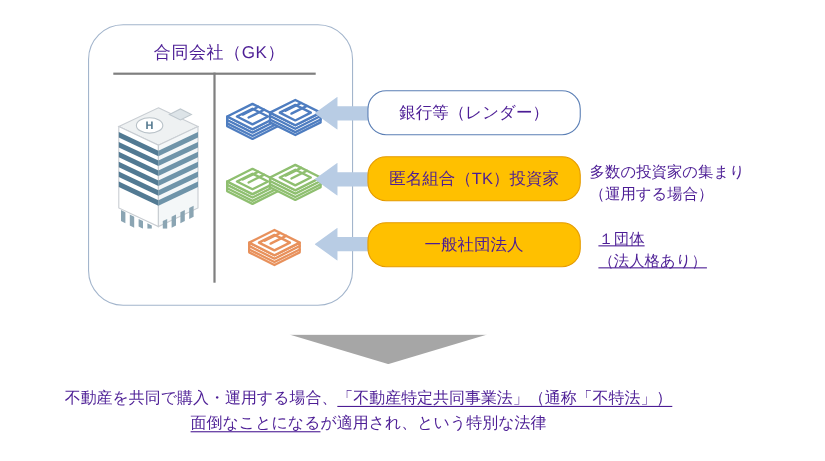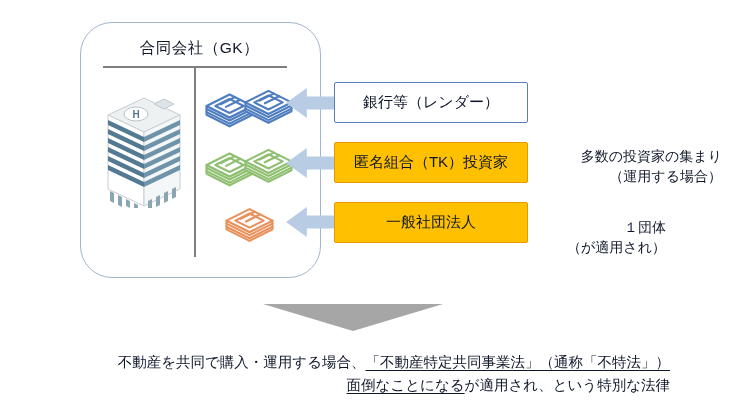--- a/index.html
+++ b/index.html
@@ -1,18 +1,18 @@
 <!DOCTYPE html>
 <html style="--container_border: #A3B5CC; --line_gray: #7F7F7F; --arrow_blue: #B8CCE4; --box_blue_border: #5B7FB5; --gold: #FFC000; --gold_border: #E59B00; --money_blue: #4E7DC0; --money_green: #8FBF70; --money_orange: #E8915C; --triangle_gray: #A6A6A6; --building_dark: #527A93; --building_light: #6F94A9;"><head>
 <meta charset="utf-8">
 <style>
   html,body{margin:0;padding:0;background:#fff;}
   .stage{
     position:relative;width:750px;height:419px;background:#fff;overflow:hidden;
-    font-family:"Liberation Sans","DejaVu Sans",sans-serif;color:#0f172a;
+    font-family:"Liberation Sans","DejaVu Sans",sans-serif;color:#4c1d95;
   }
   
   .gk-box{
     position:absolute;left:80px;top:22px;width:239px;height:254px;
     border:1.6px solid var(--container_border,#A3B5CC);border-radius:32px;background:#fff;
   }
   .gk-title{
     position:absolute;left:80px;top:38px;width:239px;text-align:center;
     font-size:15.5px;letter-spacing:.5px;
   }
@@ -26,37 +26,37 @@
   .money.green{left:203px;top:147px;color:var(--money_green,#8FBF70);}
   .money.orange{left:223px;top:205px;color:var(--money_orange,#E8915C);}
   
   .arrow{
     position:absolute;left:286px;width:52px;height:34px;background:var(--arrow_blue,#B8CCE4);
     clip-path:polygon(0 50%,40% 6%,40% 31%,100% 31%,100% 69%,40% 69%,40% 94%);
   }
   .arrow.r1{top:86px;}.arrow.r2{top:146px;}.arrow.r3{top:205px;}
   
   .ebox{
-    position:absolute;left:334px;width:194px;height:41px;border-radius:2px;
+    position:absolute;left:334px;width:194px;height:41px;border-radius:17px;
     display:flex;align-items:center;justify-content:center;font-size:15px;box-sizing:border-box;
   }
   .ebox.white{background:#fff;border:1.6px solid var(--box_blue_border,#5B7FB5);top:82px;}
   .ebox.gold{background:var(--gold,#FFC000);border:1.6px solid var(--gold_border,#E59B00);}
   .ebox.g1{top:142px;}.ebox.g2{top:202px;}
   
-  .note{position:absolute;text-align:right;font-size:14px;line-height:19.5px;}
+  .note{position:absolute;text-align:left;font-size:14px;line-height:19.5px;}
   .note.n1{left:536px;top:147px;width:186px;}
-  .note.n2{left:544px;top:218px;width:122px;}
+  .note.n2{left:544px;top:208px;width:122px;text-decoration:underline;}
   
   .tri{
     position:absolute;left:263px;top:304px;width:180px;height:27px;
     background:var(--triangle_gray,#A6A6A6);clip-path:polygon(0 0,100% 0,50% 100%);
   }
   
-  .conclusion{position:absolute;left:0;top:351px;width:670px;text-align:right;font-size:14.5px;line-height:23px;}
+  .conclusion{position:absolute;left:0;top:351px;width:670px;text-align:center;font-size:14.5px;line-height:23px;}
   .ul{text-decoration:underline;text-underline-offset:3px;text-decoration-thickness:1px;}
 </style>
 </head>
 <body>
 
 <svg width="0" height="0" style="position:absolute" aria-hidden="true">
   <defs>
     <g id="stack" fill="#fff" stroke="currentColor" stroke-width="2.4" stroke-linejoin="round" stroke-linecap="round">
       <path d="M4 14 L30 27 L56 14 L56 24 L30 37 L4 24 Z"></path>
       <path fill="none" d="M4 17.5 L30 30.5 L56 17.5"></path>
@@ -135,21 +135,21 @@
   <div class="ebox gold g1">
     <span>匿名組合（TK）投資家</span>
   </div>
 
   <div class="note n1">
     <div>多数の投資家の集まり</div>
     <div>（運用する場合）</div>
   </div>
   <div class="note n2">
     <div>１団体</div>
-    <div>（が適用され）</div>
+    <div>（法人格あり）</div>
   </div>
 
   <div class="tri"></div>
 
   <div class="conclusion">
     <div><span>不動産を共同で購入・運用する場合、</span><span class="ul">「不動産特定共同事業法」（通称「不特法」）</span></div>
     <div><span class="ul">面倒なことになる</span><span>が適用され、という特別な法律</span></div>
   </div>
 
 </div>

